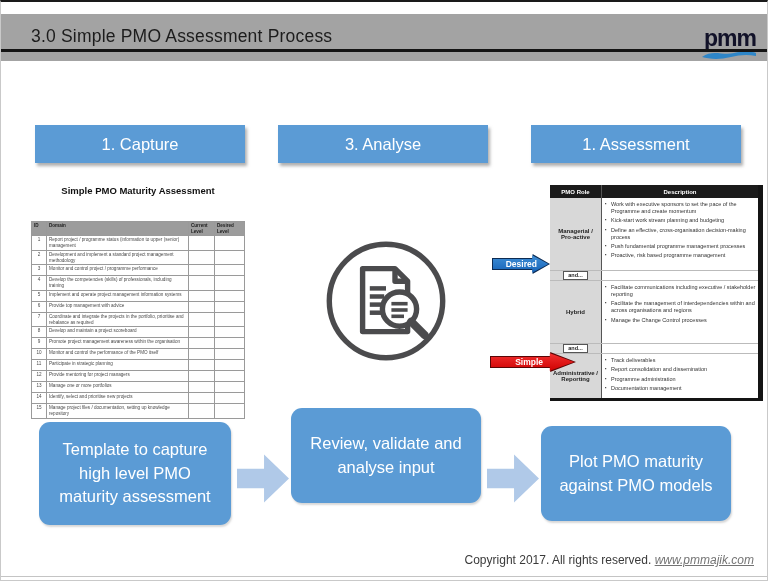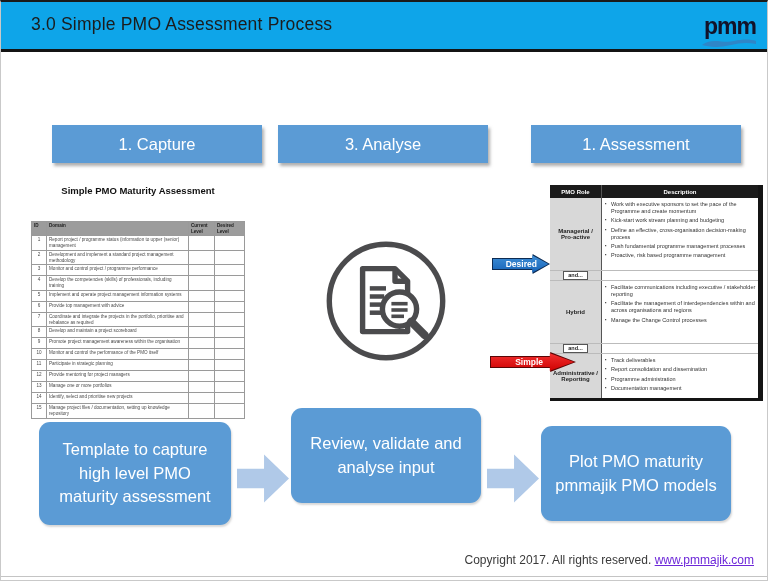--- a/index.html
+++ b/index.html
@@ -4,32 +4,32 @@
 <style>
   * { margin:0; padding:0; box-sizing:border-box; }
   html,body { background:#fff; }
   body { font-family:"Liberation Sans", sans-serif; }
   #page {
     position:relative; width:768px; height:581px; background:#fff;
     border:1px solid #c9c9c9; border-top:2px solid #1a1a1a; overflow:hidden;
   }
 
   
-  .title-bar { position:absolute; left:0; top:0; width:768px; height:47px; background:#0ea5e9; }
+  .title-bar { position:absolute; left:0; top:12px; width:768px; height:47px; background:#a3a3a3; }
   .page-title { position:absolute; left:30px; top:12px; font-size:17.5px; color:#1c1c1c; letter-spacing:.2px; }
   .brand { position:absolute; right:10px; top:4px; width:58px; text-align:center; }
   .brand-text { font-size:23px; font-weight:bold; color:#121229; letter-spacing:-1px; line-height:1;margin-top:9px; }
   .brand-wave { display:block; margin-top:-2px; }
   .title-divider { position:absolute; left:0; top:47px; width:768px; height:3px; background:#141414; }
 
   
   .stage { position:absolute; top:123px; height:38px; width:210px; background:#5b9bd5;
            box-shadow:2px 3px 3px rgba(110,110,110,.55);
            color:#fff; font-size:16.5px; display:flex; align-items:center; justify-content:center; }
-  #stage1 { left:51px; } #stage2 { left:277px; } #stage3 { left:530px; }
+  #stage1 { left:34px; } #stage2 { left:277px; } #stage3 { left:530px; }
 
   
   .sheet { position:absolute; left:30px; top:183px; width:214px; }
   .sheet-title { text-align:center; font-weight:bold; font-size:9.5px; color:#111; margin-bottom:25px; }
   table.mini { width:100%; border-collapse:collapse; table-layout:fixed; }
   table.mini td, table.mini th { border:0.5px solid #9a9a9a; font-size:4.6px; color:#4a4a4a;
            padding:1px 2px; vertical-align:top; line-height:1.25; }
   table.mini th { background:#9c9c9c; color:#1c1c1c; text-align:left; font-weight:bold; }
   th.cid, td.cid { width:15px; text-align:center; }
   th.ccur, td.ccur { width:26px; text-align:center; }
@@ -86,21 +86,21 @@
   #flow1 { left:38px;  top:420px; width:192px; height:103px; }
   #flow2 { left:290px; top:406px; width:190px; height:95px; }
   #flow3 { left:540px; top:424px; width:190px; height:95px; }
   .flow-arrow { position:absolute; width:52px; height:57px; background:#b0c9e8;
       clip-path:polygon(0 33%, 52% 33%, 52% 8%, 100% 50%, 52% 92%, 52% 67%, 0 67%); }
   #farrow1 { left:236px; top:448px; }
   #farrow2 { left:486px; top:448px; }
 
   
   .footer { position:absolute; right:13px; top:551px; font-size:12px; color:#3a3a3a; }
-  .footer a { color:#6d28d9; text-decoration:underline; }
+  .footer a { color:#737373; text-decoration:underline;font-style:italic; }
   .bottom-divider { position:absolute; left:0; top:574px; width:768px; height:1px; background:#c4c4c4; }
 </style>
 </head>
 <body>
 
 <div id="page">
 
   <div class="title-bar">
     <div class="page-title">3.0 Simple PMO Assessment Process</div>
     <div class="brand">
@@ -317,21 +317,21 @@
 
   <div class="flow-box" id="flow1">
     <span>Template to capture high level PMO maturity assessment</span>
   </div>
   <div class="flow-arrow" id="farrow1"></div>
   <div class="flow-box" id="flow2">
     <span>Review, validate and analyse input</span>
   </div>
   <div class="flow-arrow" id="farrow2"></div>
   <div class="flow-box" id="flow3">
-    <span>Plot PMO maturity pmmajik PMO models</span>
+    <span>Plot PMO maturity against PMO models</span>
   </div>
 
   <div class="footer">
     <span>Copyright 2017.  All rights reserved. </span><a href="www.pmmajik.com">www.pmmajik.com</a>
   </div>
   <div class="bottom-divider"></div>
 
 </div>
 
 </body></html>

